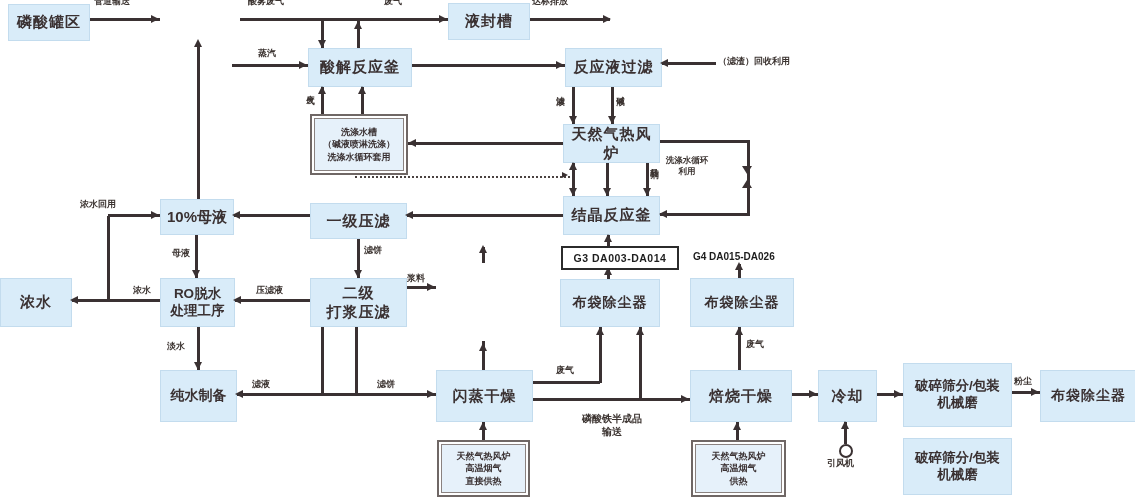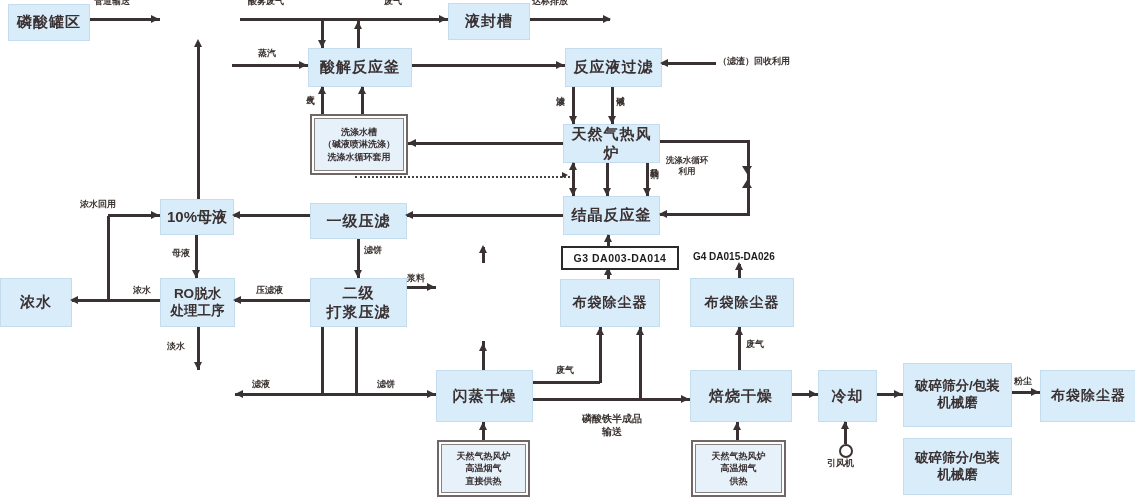--- a/index.html
+++ b/index.html
@@ -53,20 +53,21 @@
   <div class="n" style="left:563px;top:196px;width:95px;height:37px;">结晶反应釜</div>
   <div class="n" style="left:310px;top:203px;width:95px;height:34px;">一级压滤</div>
   <div class="n" style="left:160px;top:199px;width:72px;height:34px;letter-spacing:0;">10%母液</div>
   <div class="n" style="left:0px;top:278px;width:70px;height:47px;">浓水</div>
   <div class="n" style="left:160px;top:278px;width:73px;height:47px;font-size:13.5px;letter-spacing:0;">RO脱水
 处理工序</div>
   <div class="n" style="left:310px;top:278px;width:95px;height:47px;">二级
 打浆压滤</div>
   <div class="n" style="left:560px;top:279px;width:98px;height:46px;font-size:14px;">布袋除尘器</div>
   <div class="n" style="left:690px;top:278px;width:102px;height:47px;font-size:14px;">布袋除尘器</div>
+  <div class="n" style="left:160px;top:370px;width:75px;height:50px;font-size:14px;letter-spacing:0;">纯水制备</div>
   <div class="n" style="left:436px;top:370px;width:95px;height:50px;">闪蒸干燥</div>
   <div class="n" style="left:690px;top:370px;width:100px;height:50px;">焙烧干燥</div>
   <div class="n" style="left:818px;top:370px;width:57px;height:50px;">冷却</div>
   <div class="n" style="left:903px;top:363px;width:107px;height:62px;font-size:13.5px;letter-spacing:0;">破碎筛分/包装
 机械磨</div>
   <div class="n" style="left:1040px;top:370px;width:95px;height:50px;font-size:14px;">布袋除尘器</div>
   <div class="n" style="left:903px;top:438px;width:107px;height:55px;font-size:13.5px;letter-spacing:0;">破碎筛分/包装
 机械磨</div>
 
   <div class="tb" style="left:310px;top:114px;width:98px;height:61px;">

